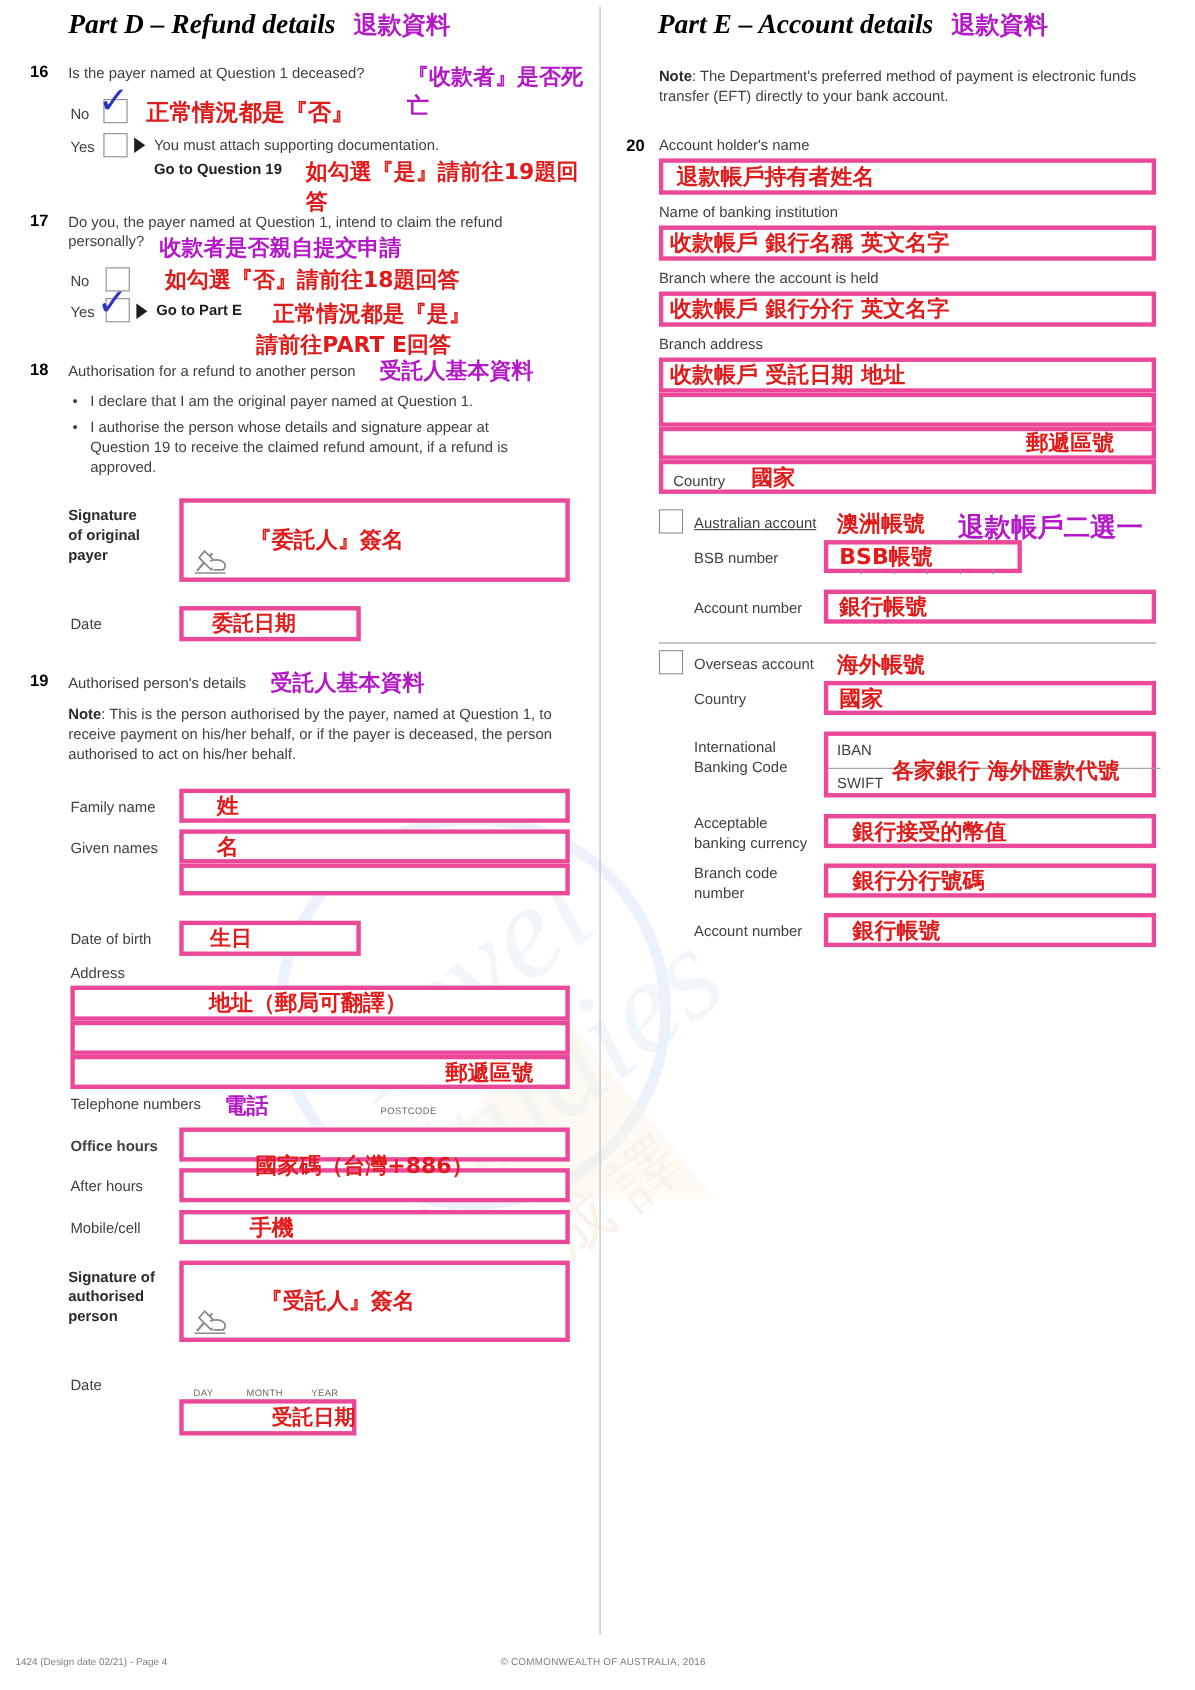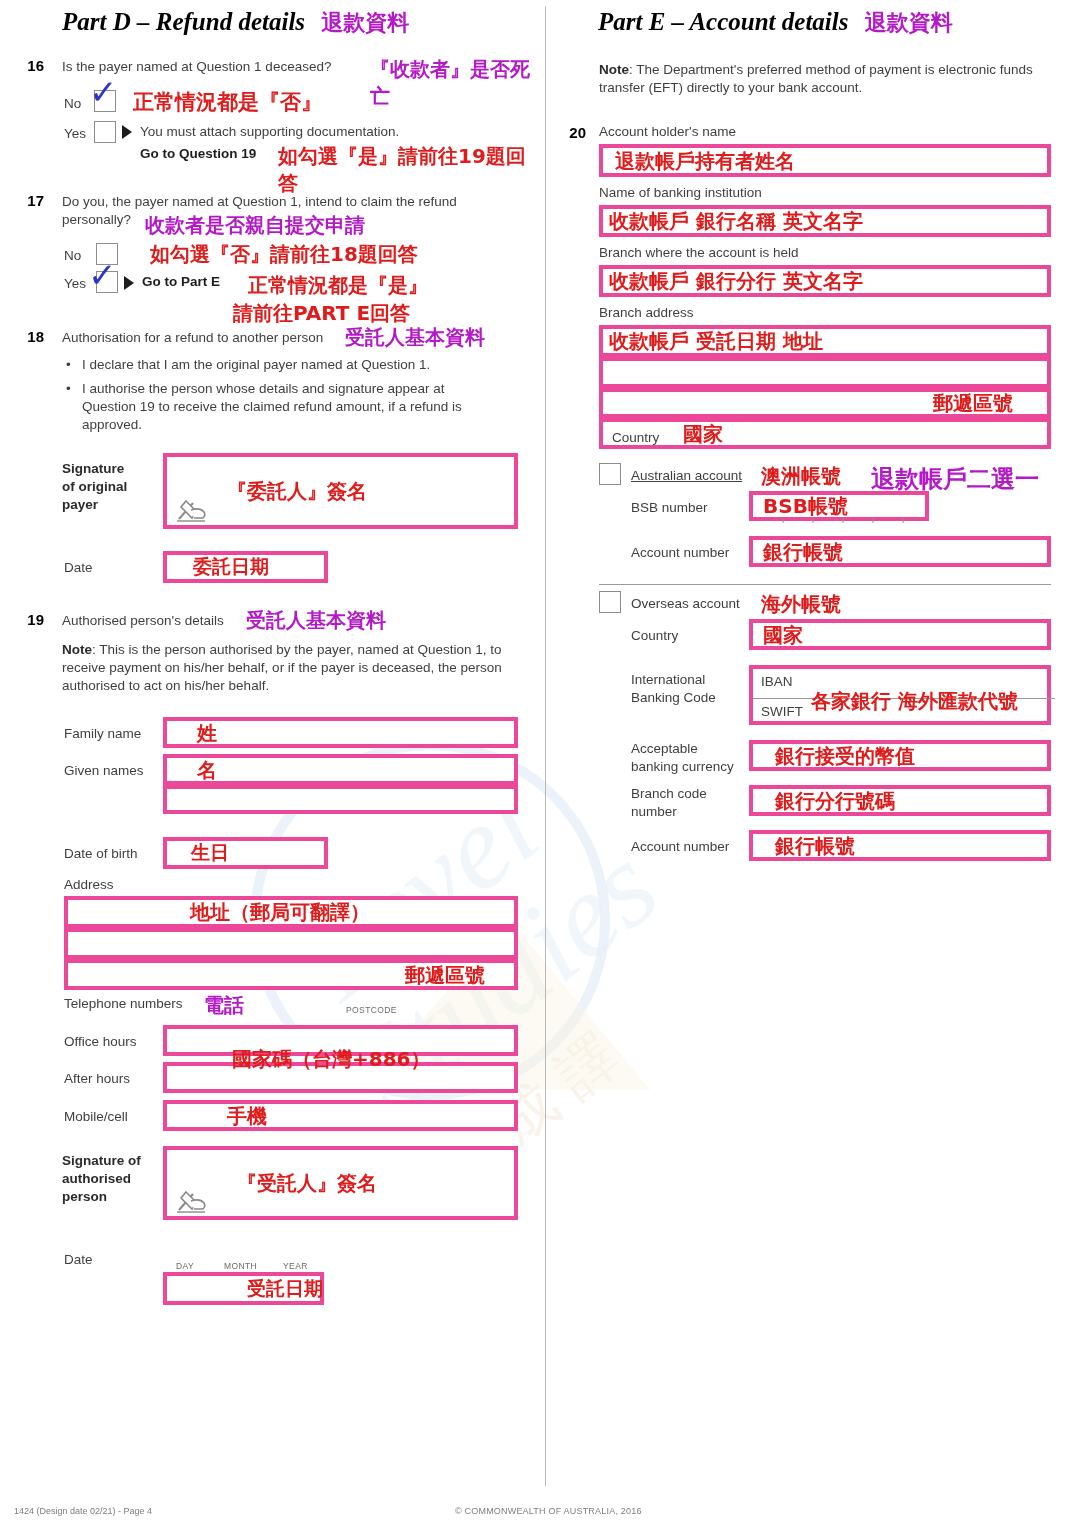--- a/index.html
+++ b/index.html
@@ -230,21 +230,21 @@
     </div>
     <div class="fld" style="left:64px;top:928px;width:454px;height:31px;"></div>
     <div class="fld" style="left:64px;top:959px;width:454px;height:31px;">
       <span class="micro" style="left:278px;top:12px;">POSTCODE</span>
       <span class="fld-val" style="left:337px;font-size:20px;">郵遞區號</span>
     </div>
 
     <div class="lbl" style="left:64px;top:996px;">Telephone numbers</div>
     <div class="zh-purple" style="position:absolute;left:204px;top:992px;font-size:20px;">電話</div>
 
-    <div class="lbl" style="left:64px;top:1034px;">Office hours</div>
+    <div class="lbl" style="left:64px;top:1034px;font-weight:bold;">Office hours</div>
     <div class="fld" style="left:163px;top:1025px;width:355px;height:31px;">
       <span class="micro" style="left:8px;top:8px;">(AREA CODE</span>
       <span class="micro" style="left:92px;top:8px;">)</span>
     </div>
     <div class="zh-red" style="position:absolute;left:232px;top:1046px;font-size:20px;z-index:5;">國家碼（台灣+886）</div>
 
     <div class="lbl" style="left:64px;top:1071px;">After hours</div>
     <div class="fld" style="left:163px;top:1062px;width:355px;height:31px;">
       <span class="micro" style="left:8px;top:8px;">(AREA CODE</span>
       <span class="micro" style="left:92px;top:8px;">)</span>

